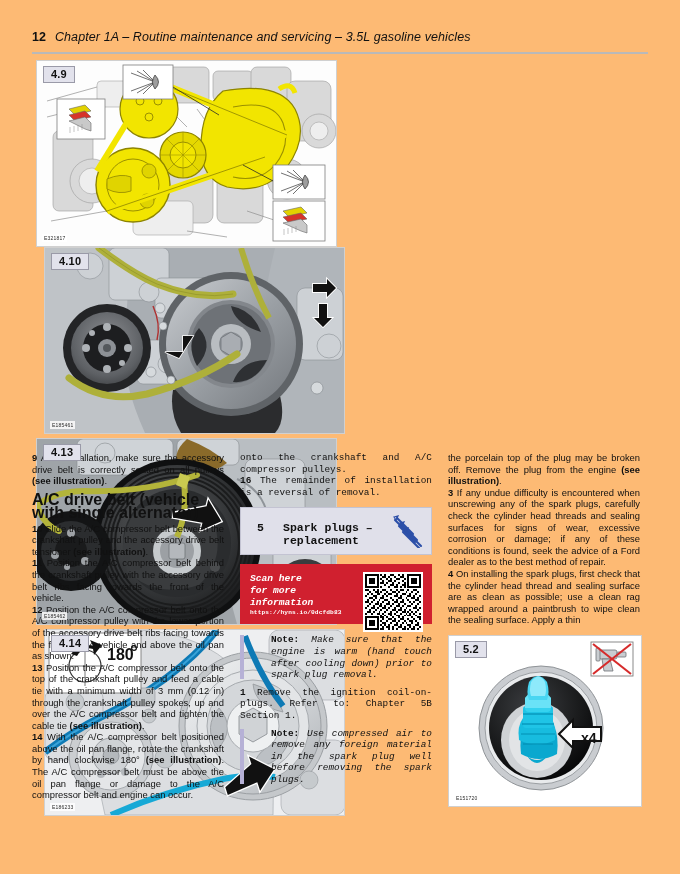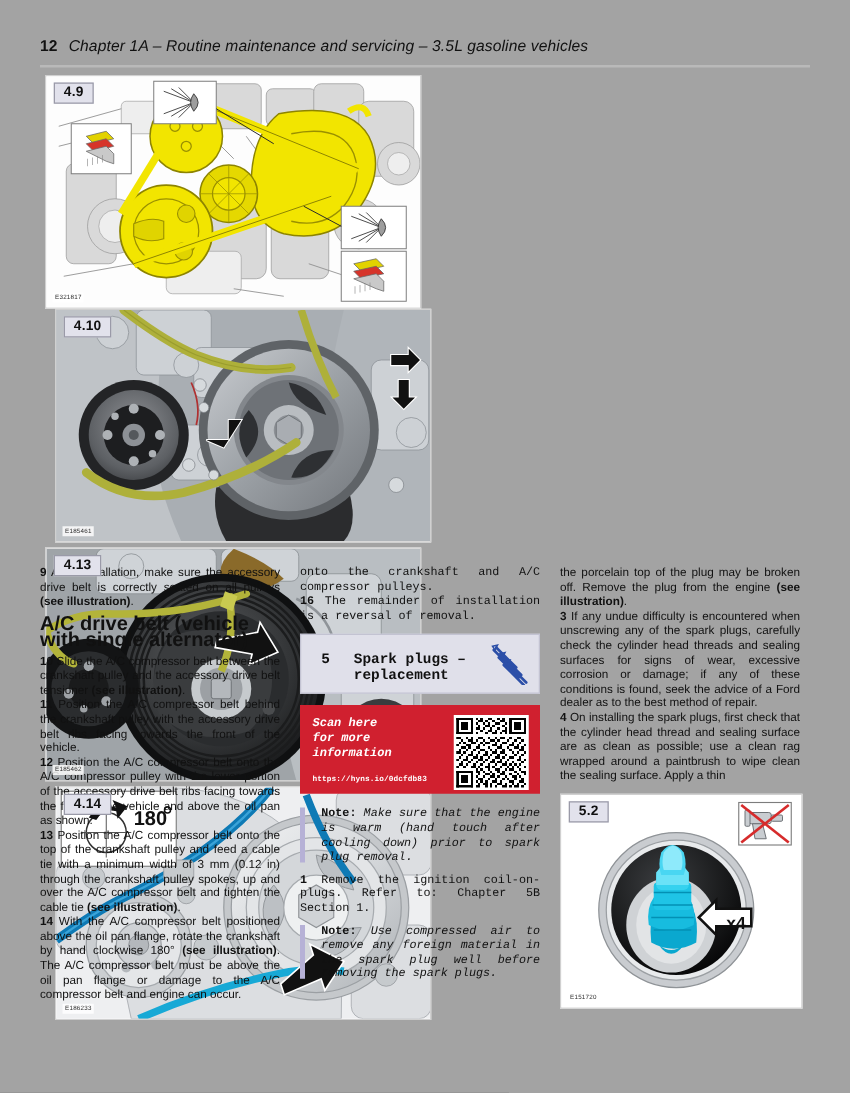--- a/index.html
+++ b/index.html
@@ -1,18 +1,18 @@
 <!DOCTYPE html>
 <html><head>
 <meta charset="utf-8">
 <style>
   html,body{margin:0;padding:0;background:#8d8d8d;}
   body{font-family:"Liberation Sans", sans-serif;}
   .page{
-    position:relative;width:680px;height:874px;background:#a3a3a3;overflow:hidden;
+    position:relative;width:680px;height:874px;background:#fdba74;overflow:hidden;
   }
   
   .header{position:absolute;left:32px;top:30px;width:616px;}
   .hdr-line{display:flex;align-items:baseline;}
   .hdr-num{font-size:12.5px;font-weight:bold;color:#111;margin-right:9px;}
   .hdr-title{font-size:12.5px;color:#111;letter-spacing:.1px;font-style:italic;}
   .hdr-rule{position:absolute;left:32px;top:52px;width:616px;height:2px;background:#b9b9b9;}
 
   
   .figs{position:absolute;left:36px;top:60px;width:608px;}
@@ -37,28 +37,28 @@
   h3.sub{margin:6px 0 3px 0;font-size:16px;line-height:13.4px;font-weight:bold;color:#111;}
   .firstpara{margin-top:0;}
 
   
   .sechead{position:relative;margin:9px 0 9px 0;height:46px;background:#e0e0ea;border:1px solid #c3c3d2;}
   .sechead .snum{position:absolute;left:16px;top:13px;font-size:11.5px;font-weight:bold;color:#111;}
   .sechead .stitle{position:absolute;left:42px;top:13px;font-size:11.5px;font-weight:bold;color:#111;}
   .sechead .spanners{position:absolute;right:6px;top:6px;width:34px;height:34px;}
 
   
-  .qrbox{position:relative;margin:0 0 10px 0;height:71px;background:#d0202f;}
+  .qrbox{position:relative;margin:0 0 10px 0;height:60px;background:#d0202f;}
   .qrtext{position:absolute;left:10px;top:9px;font-size:9.6px;line-height:12px;font-weight:bold;
           font-style:italic;color:#ffffff;}
   .qrurl{position:absolute;left:10px;bottom:8px;font-size:6.2px;font-weight:bold;color:#ffffff;letter-spacing:.1px;}
   .qrimg{position:absolute;right:9px;top:8px;width:60px;height:60px;background:#fff;padding:2px;box-sizing:border-box;}
 
   
-  .note{position:relative;padding-left:17px;margin:6px 0 6px 0;}
+  .note{position:relative;padding-left:31px;margin:6px 0 6px 0;}
   .note:before{content:"";position:absolute;left:0;top:1px;width:4px;height:calc(100% - 3px);background:#b6b1d6;}
   .note p{margin:0;font-size:9.4px;line-height:11.6px;color:#111;font-style:italic;text-align:justify;}
   .note p b{font-style:normal;font-weight:bold;}
 
   
   .fig52{position:relative;margin-top:9px;width:192px;height:170px;border:1px solid #d0d0d0;background:#fff;overflow:hidden;}
   .clear{clear:both;}
 </style>
 </head>
 <body>

